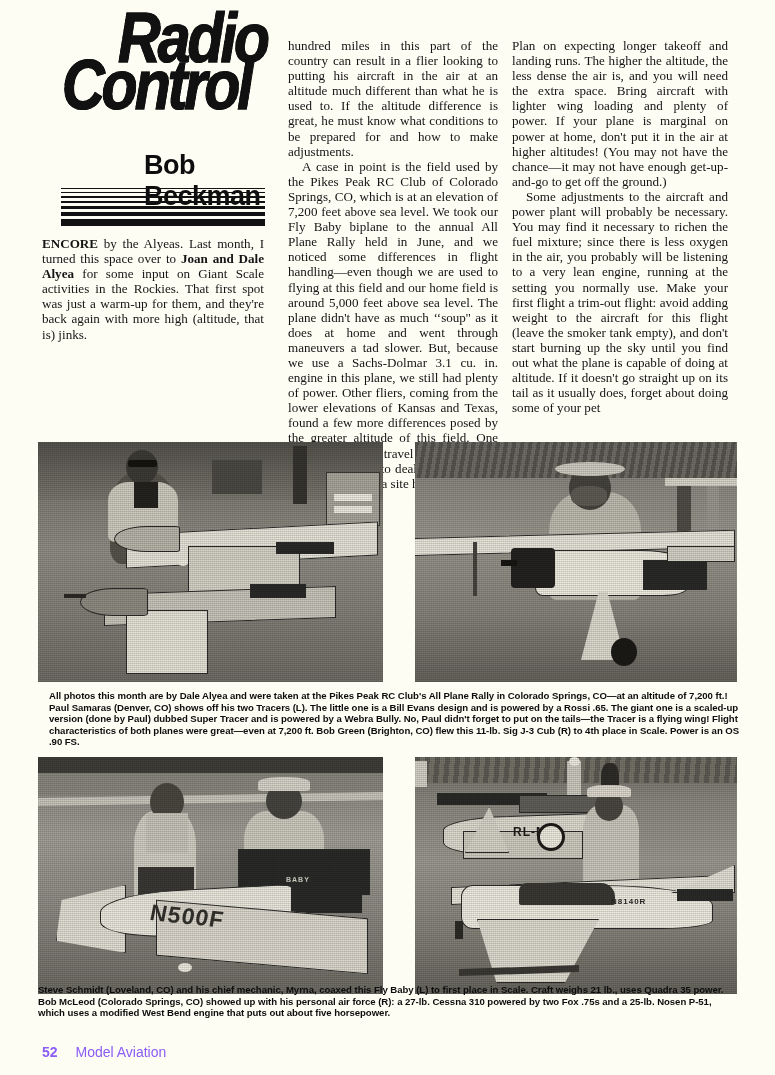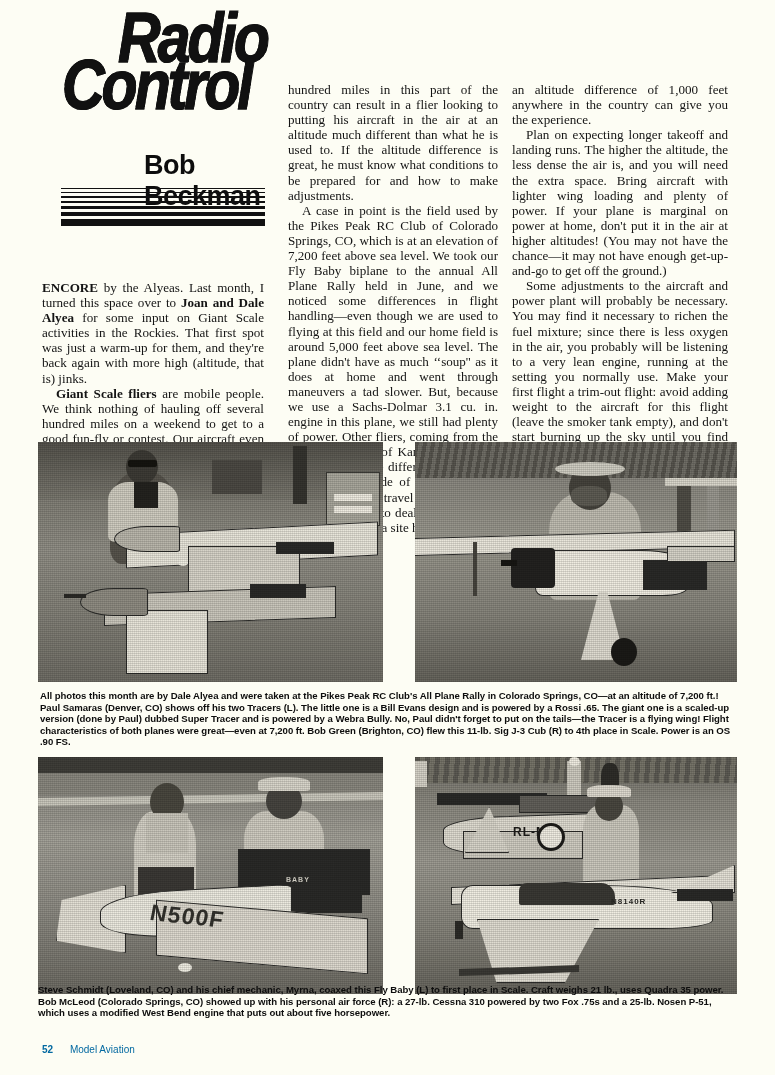--- a/index.html
+++ b/index.html
@@ -58,21 +58,21 @@
     position:absolute;
     font-size:13.1px;
     line-height:15.1px;
     text-align:justify;
     text-justify:inter-word;
     hyphens:manual;
     color:#141414;
   }
   .col p{margin:0;}
   .col p + p{text-indent:14px;}
-  .col p.noindent{text-indent:0;margin-top:44px;}
+  .col p.noindent{text-indent:0;}
   .col b{font-weight:bold;}
 
   #col1{left:42px;top:236px;width:222px;}
   #col2{left:288px;top:38px;width:210px;}
   #col3{left:512px;top:38px;width:216px;}
 
   
   .photo{position:absolute;overflow:hidden;background:#8f8f8a;}
   .photo .ground{position:absolute;left:0;right:0;bottom:0;}
   .grain{
@@ -104,28 +104,28 @@
   
   .caption{
     position:absolute;
     font-family:"Liberation Sans", sans-serif;
     font-weight:bold;
     font-size:9.6px;
     line-height:11.6px;
     color:#0d0d0d;
     letter-spacing:-.05px;
   }
-  #caption1{left:40px;top:690px;width:700px;}
+  #caption1{left:49px;top:690px;width:700px;}
   #caption2{left:38px;top:984px;width:700px;}
 
   
   .footer{
     position:absolute;left:42px;top:1044px;
     font-family:"Liberation Sans", sans-serif;
-    font-size:10px;color:#0369a1;
+    font-size:14px;color:#8b5cf6;
   }
   .footer .pg{font-weight:bold;margin-right:14px;}
   .footer .mag{font-weight:normal;}
 </style>
 </head>
 <body>
 
 <div class="page">
 
   <div class="masthead">
@@ -142,28 +142,26 @@
       <i style="height:2px;margin-bottom:3px;"></i>
       <i style="height:2px;margin-bottom:3px;"></i>
       <i style="height:3px;margin-bottom:3px;"></i>
       <i style="height:4px;margin-bottom:3px;"></i>
       <i style="height:7px;"></i>
     </div>
   </div>
 
   <div class="col" id="col1">
       <p class="noindent"><b>ENCORE</b> by the Alyeas. Last month, I turned this space over to <b>Joan and Dale Alyea</b> for some input on Giant Scale activities in the Rockies. That first spot was just a warm-up for them, and they're back again with more high (altitude, that is) jinks.</p>
-      <p><b>Giant Scale fliers</b> are mobile people. We think nothing of hauling off several hundred miles on a weekend to get to a good fun-fly or contest. Our aircraft even go with us on vacations! Even a couple of</p>
     </div>
   <div class="col" id="col2">
       <p class="noindent">hundred miles in this part of the country can result in a flier looking to putting his aircraft in the air at an altitude much different than what he is used to. If the altitude difference is great, he must know what conditions to be prepared for and how to make adjustments.</p>
       <p>A case in point is the field used by the Pikes Peak RC Club of Colorado Springs, CO, which is at an elevation of 7,200 feet above sea level. We took our Fly Baby biplane to the annual All Plane Rally held in June, and we noticed some differences in flight handling—even though we are used to flying at this field and our home field is around 5,000 feet above sea level. The plane didn't have as much ‘‘soup'' as it does at home and went through maneuvers a tad slower. But, because we use a Sachs-Dolmar 3.1 cu. in. engine in this plane, we still had plenty of power. Other fliers, coming from the lower elevations of Kansas and Texas, found a few more differences posed by the greater altitude of this field. One doesn't have to travel to the Rocky Mountain region to deal with increased altitude; flying at a site having</p>
     </div>
   <div class="col" id="col3">
-      <p class="noindent">an altitude difference of 1,000 feet anywhere in the country can give you the experience.</p>
       <p>Plan on expecting longer takeoff and landing runs. The higher the altitude, the less dense the air is, and you will need the extra space. Bring aircraft with lighter wing loading and plenty of power. If your plane is marginal on power at home, don't put it in the air at higher altitudes! (You may not have the chance—it may not have enough get-up-and-go to get off the ground.)</p>
       <p>Some adjustments to the aircraft and power plant will probably be necessary. You may find it necessary to richen the fuel mixture; since there is less oxygen in the air, you probably will be listening to a very lean engine, running at the setting you normally use. Make your first flight a trim-out flight: avoid adding weight to the aircraft for this flight (leave the smoker tank empty), and don't start burning up the sky until you find out what the plane is capable of doing at altitude. If it doesn't go straight up on its tail as it usually does, forget about doing some of your pet</p>
     </div>
 
   <div class="photo" id="photo1">
     <div class="ground" style="top:0;bottom:0;background:
       linear-gradient(180deg,#6a6860 0%,#7d7b72 18%,#918f86 45%,#848279 70%,#6f6d65 100%);"></div>
     <div style="position:absolute;left:0;top:0;width:100%;height:58px;background:
       linear-gradient(180deg,#54524b,#7b7970);"></div>
 

